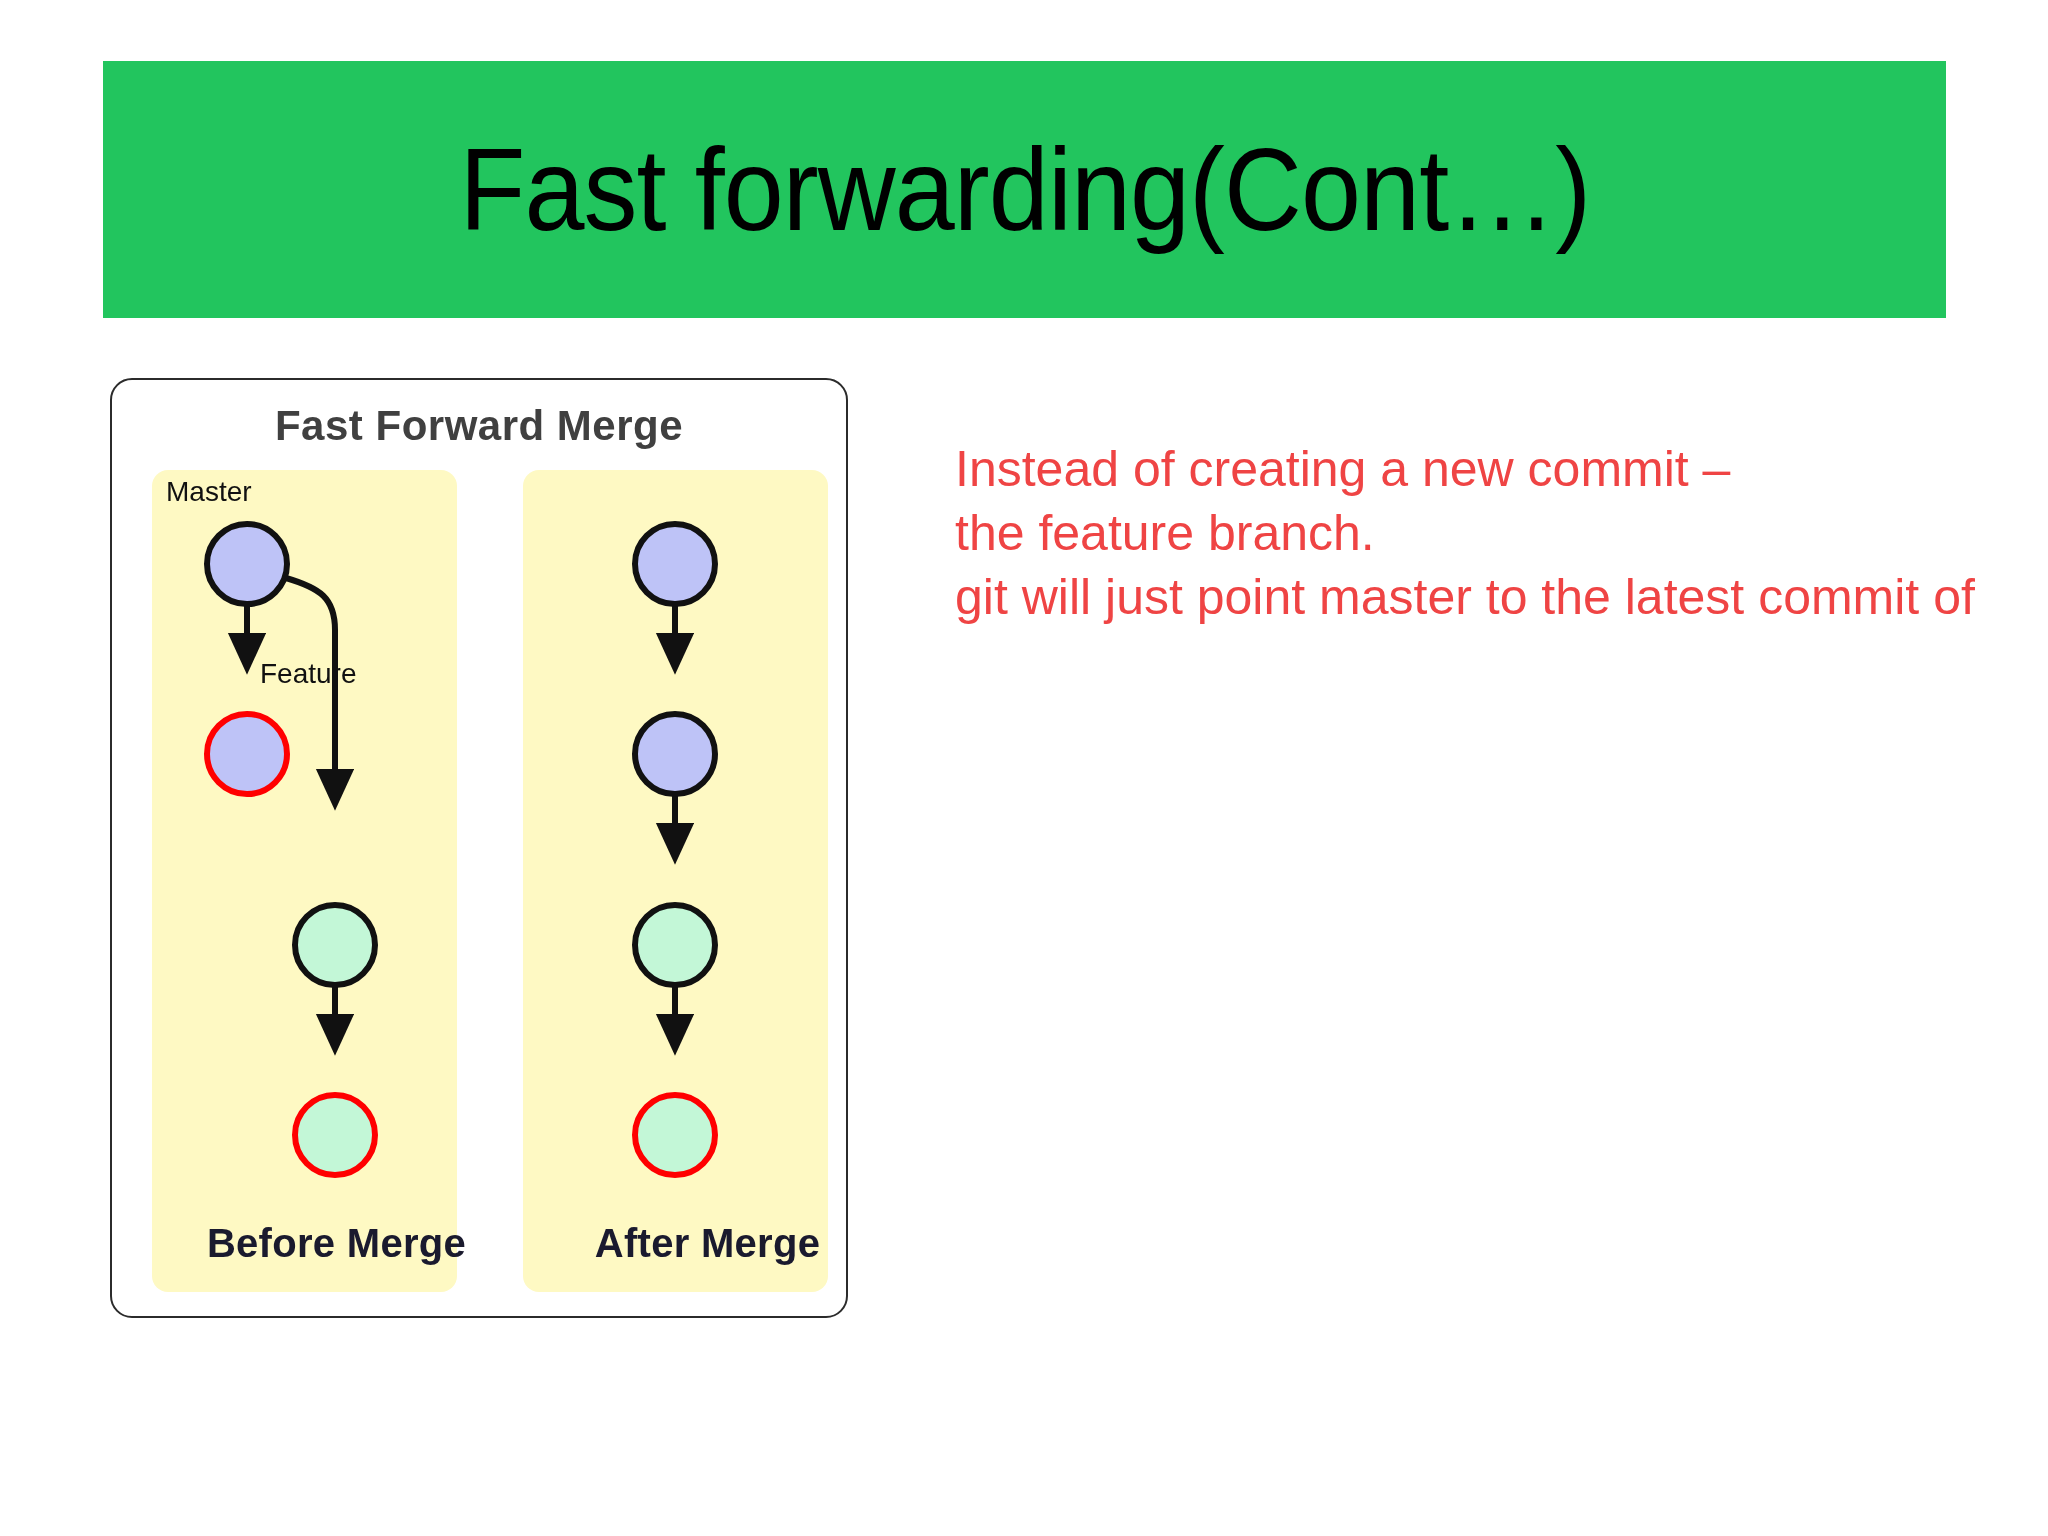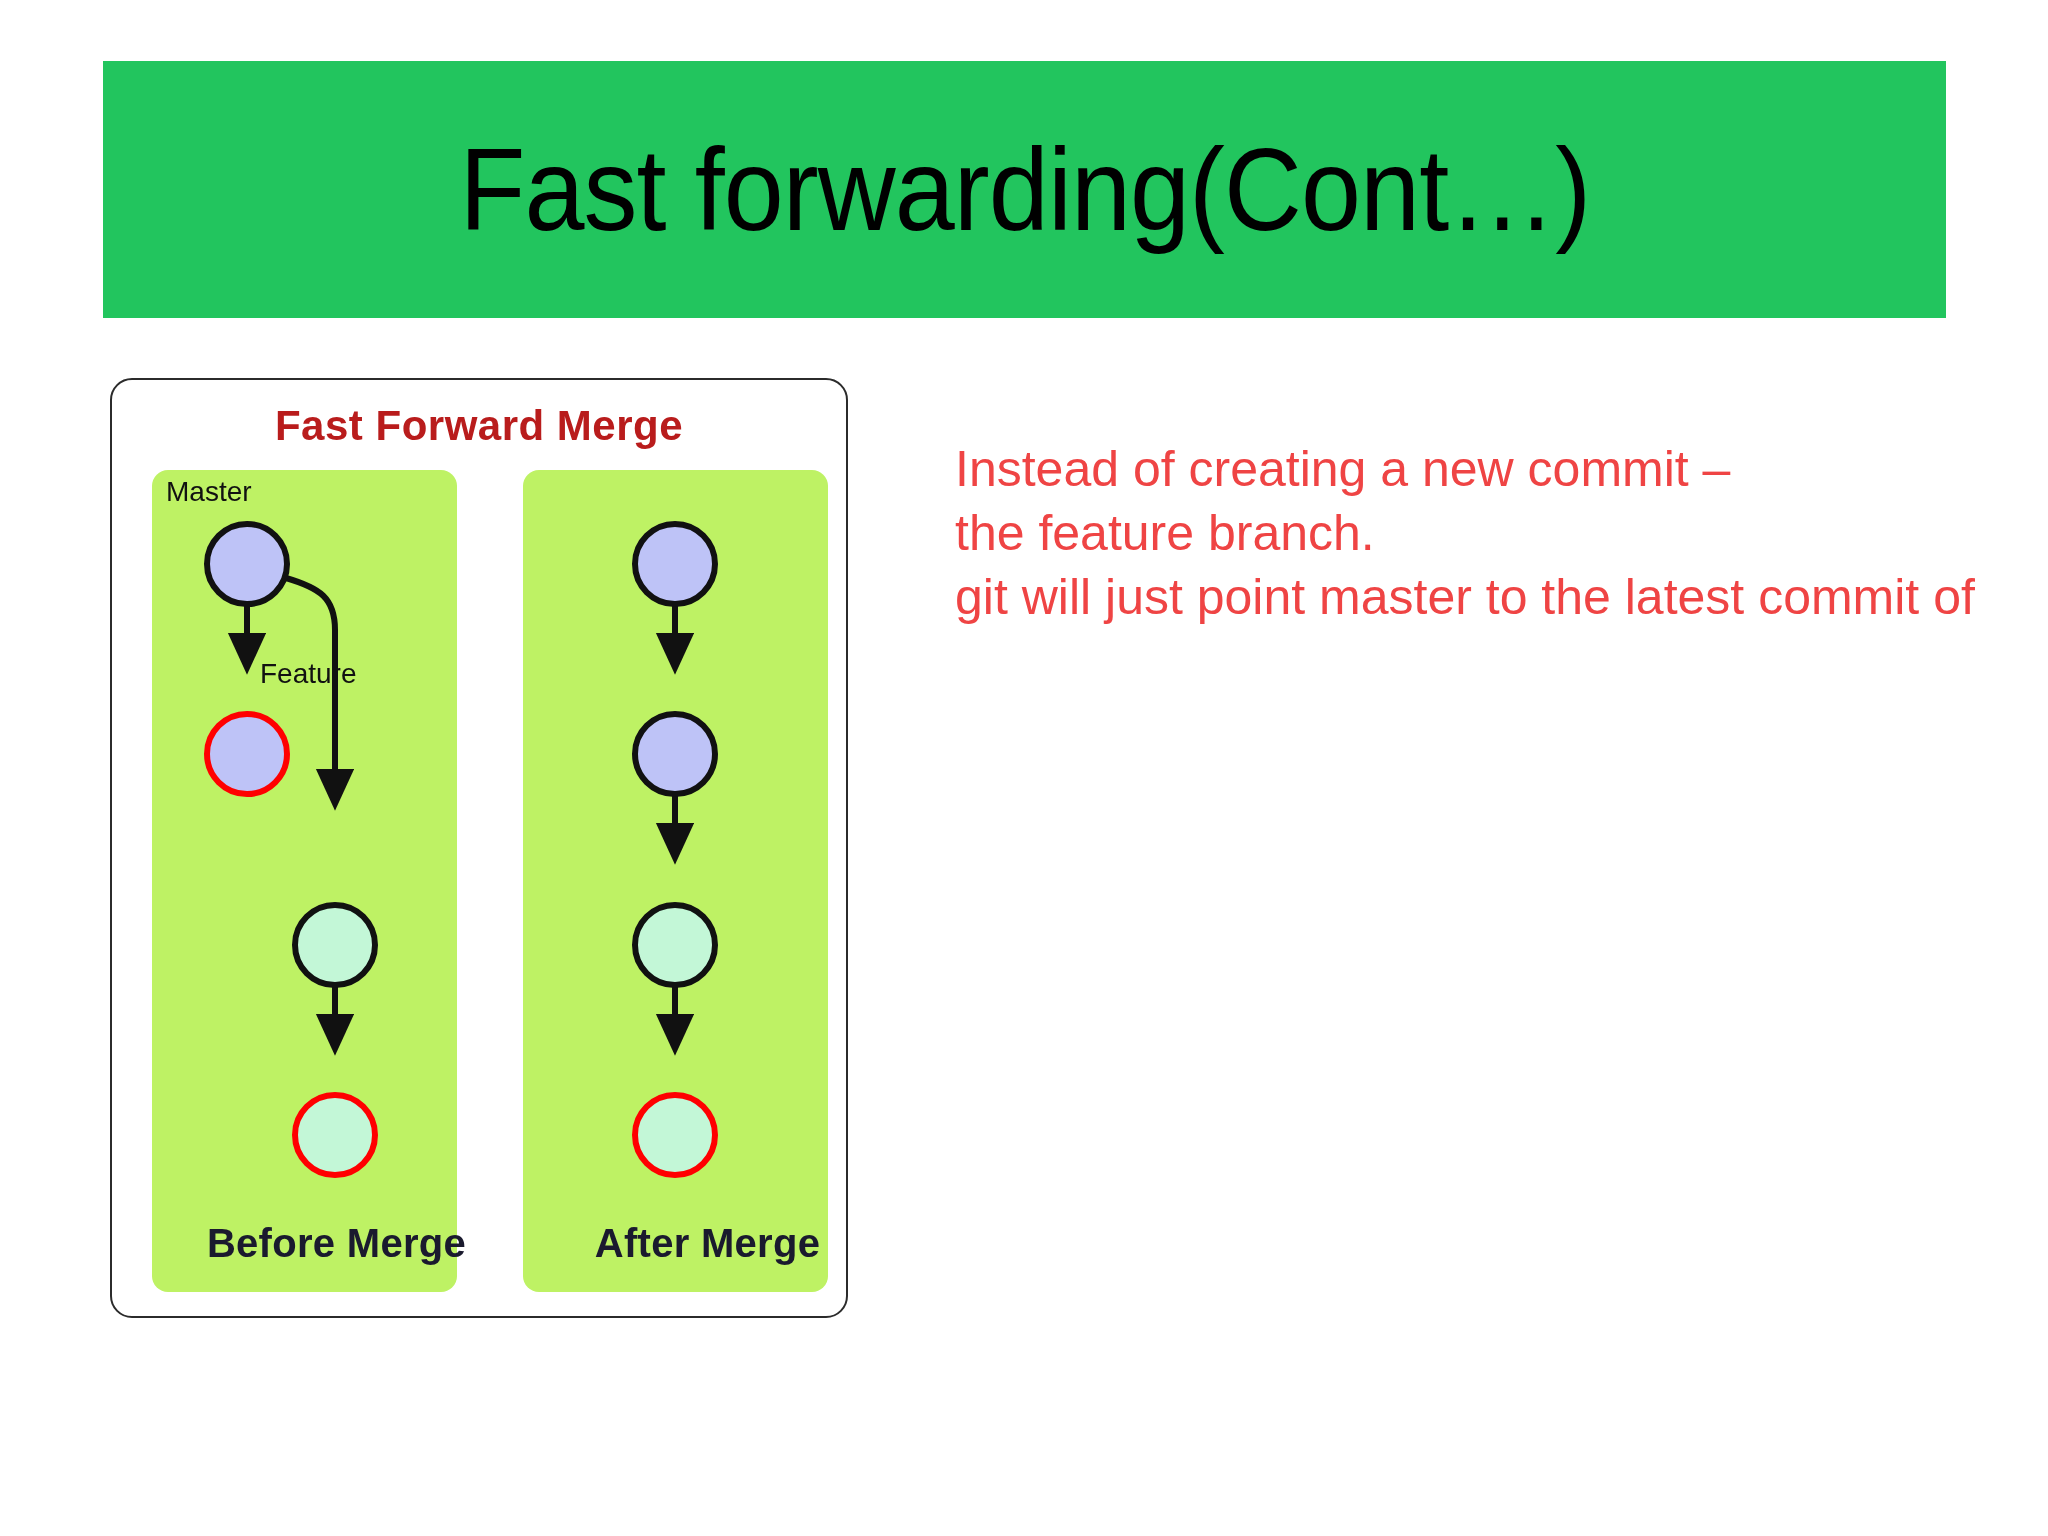--- a/index.html
+++ b/index.html
@@ -52,31 +52,31 @@
     box-sizing: border-box;
   }
   #diagram-title {
     position: absolute;
     left: 0;
     top: 22px;
     width: 100%;
     text-align: center;
     font-size: 42px;
     font-weight: bold;
-    color: #b91c1c;
+    color: #404040;
     letter-spacing: 0.5px;
   }
 
   
   .merge-panel {
     position: absolute;
     top: 90px;
     width: 305px;
     height: 822px;
-    background: #bef264;
+    background: #fef9c3;
     border-radius: 16px;
   }
   #panel-before { left: 40px; }
   #panel-after  { left: 411px; }
 
   .panel-caption {
     position: absolute;
     bottom: 26px;
     left: 0;
     width: 100%;

